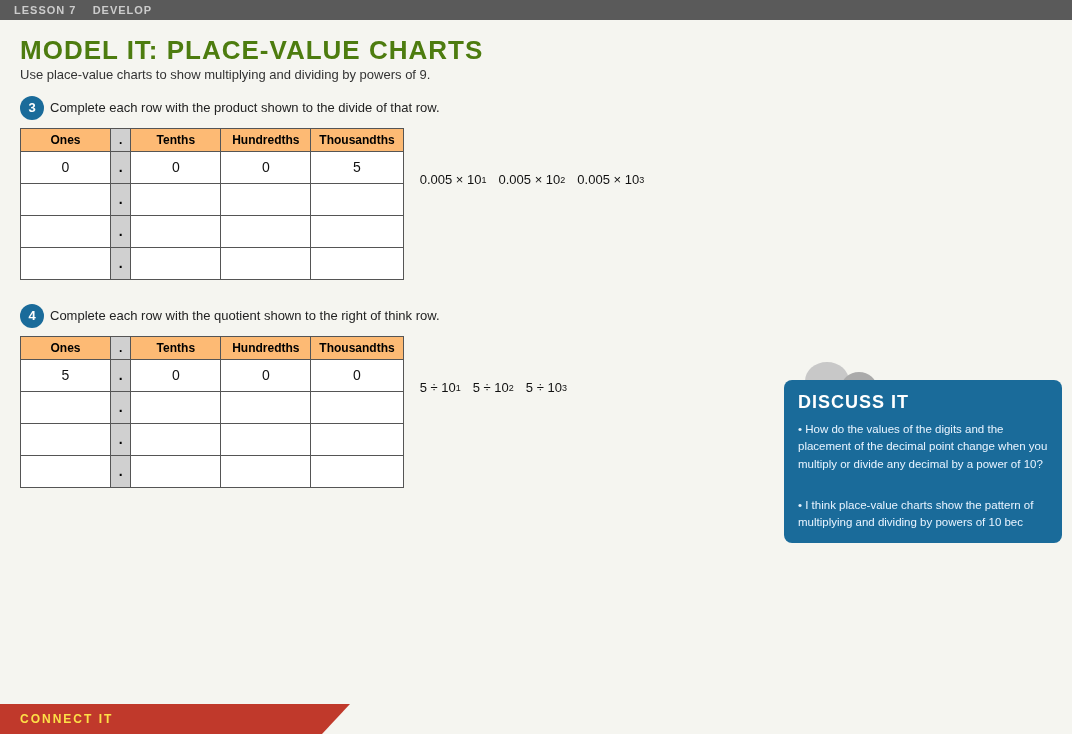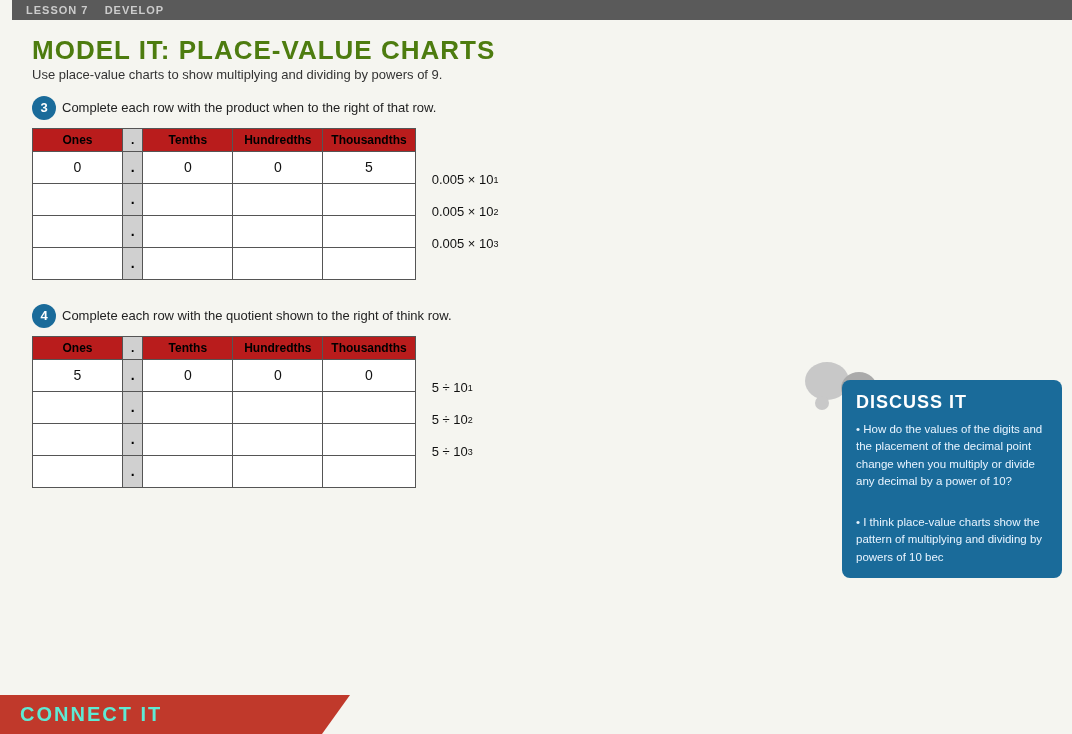--- a/index.html
+++ b/index.html
@@ -11,21 +11,20 @@
       overflow: hidden;
       position: relative;
     }
 
     .page {
       width: 1072px;
       height: 734px;
       background: #f5f5f0;
       position: relative;
       overflow: hidden;
-      padding-left: 12px;
     }
 
     
     .top-bar {
       background: #5a5a5a;
       color: #ccc;
       font-size: 11px;
       font-weight: bold;
       letter-spacing: 1px;
       padding: 4px 14px;
@@ -91,21 +90,21 @@
       font-size: 13px;
     }
 
     .place-value-table th, .place-value-table td {
       border: 1.5px solid #555;
       text-align: center;
       padding: 0;
     }
 
     .place-value-table th {
-      background: #b91c1c;
+      background: #fdba74;
       font-weight: bold;
       font-size: 12px;
       padding: 4px 8px;
     }
 
     .place-value-table td {
       width: 90px;
       height: 32px;
       background: white;
     }
@@ -131,42 +130,42 @@
 
     
     .table-with-equations {
       display: flex;
       align-items: flex-start;
       gap: 16px;
     }
 
     .equations-col {
       display: flex;
-      flex-direction: column;
+      flex-direction: row;
       justify-content: space-around;
       padding-top: 36px;
-      gap: 0px;
+      gap: 12px;
       text-align: center;
     }
 
     .equation {
       font-size: 13px;
       color: #111;
       height: 32px;
       display: flex;
       align-items: center;
       white-space: nowrap;
     }
 
     
     .discuss-it {
       position: absolute;
       right: 10px;
       top: 380px;
-      width: 220px;
+      width: 278px;
       background: #1a6b9a;
       border-radius: 8px;
       padding: 12px 14px;
       color: white;
     }
 
     .discuss-it-title {
       font-size: 18px;
       font-weight: 900;
       text-transform: uppercase;
@@ -209,21 +208,21 @@
   </div>
 
   <div class="main-content">
 
     <div class="model-title">MODEL IT: PLACE-VALUE CHARTS</div>
     <div class="model-subtitle">Use place-value charts to show multiplying and dividing by powers of 9.</div>
 
     <div class="section-block">
       <div class="section-header">
         <span class="section-number">3</span>
-        <span>Complete each row with the product when to the right of that row.</span>
+        <span>Complete each row with the product shown to the divide of that row.</span>
       </div>
 
       <div class="table-with-equations">
         <div class="table-container">
           <table class="place-value-table">
             <thead>
               <tr>
                 <th>Ones</th>
                 <th style="width:14px; background:#d0d0d0;">.</th>
                 <th>Tenths</th>
@@ -361,17 +360,17 @@
     <div class="discuss-it-text">
       <span>• </span>
       <span>How do the values of the digits and the placement of the decimal point change when you multiply or divide any decimal by a power of 10?</span>
     </div>
     <div class="discuss-it-text" style="margin-top:24px;">
       <span>• </span>
       <span>I think place-value charts show the pattern of multiplying and dividing by powers of 10 bec</span>
     </div>
   </div>
 
-  <div style="position:absolute; bottom:0; left:0; width:350px; background:#c0392b; color:#5eead4; font-size:20px; font-weight:900; text-transform:uppercase; letter-spacing:2px; padding:8px 20px; clip-path:polygon(0 0, 100% 0, 92% 100%, 0 100%);">
+  <div style="position:absolute; bottom:0; left:0; width:350px; background:#c0392b; color:#fde047; font-size:12px; font-weight:900; text-transform:uppercase; letter-spacing:2px; padding:8px 20px; clip-path:polygon(0 0, 100% 0, 92% 100%, 0 100%);">
     <span>CONNECT IT</span>
   </div>
 
 </div>
 
 </body></html>

